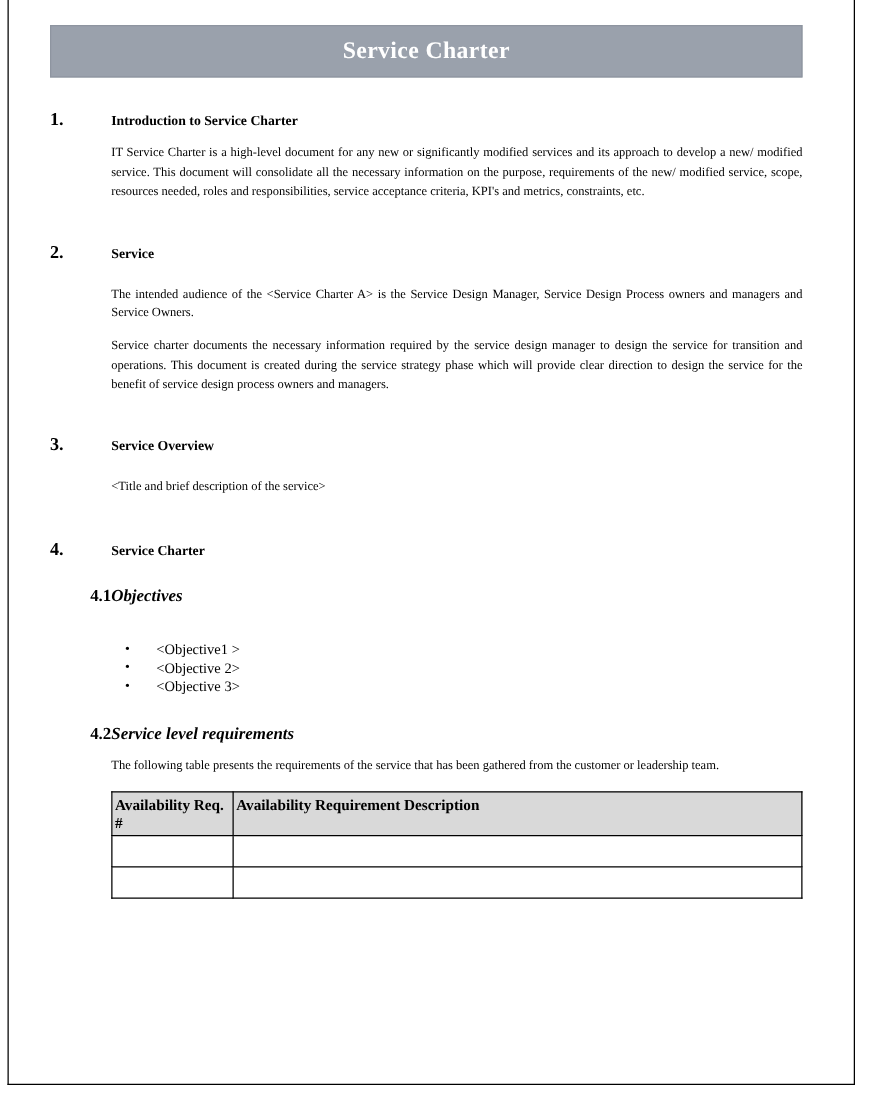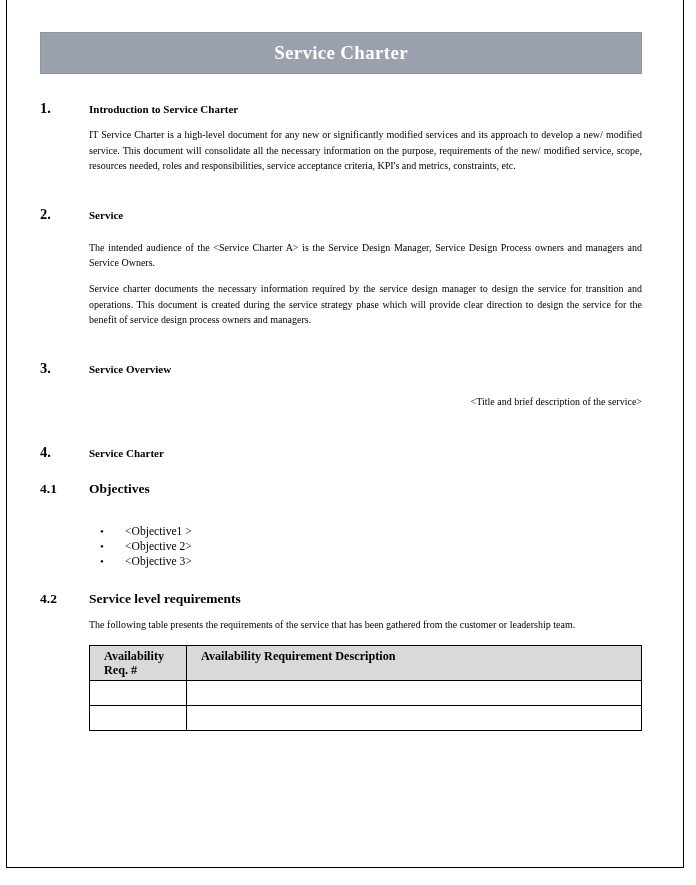--- a/index.html
+++ b/index.html
@@ -28,21 +28,21 @@
     width: 678px;
     height: 868px;
     border: 1px solid #000000;
     border-top: none;
     box-sizing: border-box;
     pointer-events: none;
   }
   .content {
     position: absolute;
     left: 40px;
-    top: 12px;
+    top: 0;
     width: 604px;
   }
 
   
   .title-banner {
     margin-top: 20px;
     width: 602px;
     height: 42px;
     background: #9aa1ac;
     border: 1px solid #8e95a0;
@@ -71,46 +71,48 @@
     font-weight: bold;
   }
   .h1-text {
     font-size: 11px;
     font-weight: bold;
   }
   .h2-row {
     display: flex;
     align-items: baseline;
     margin-top: 22px;
+    text-align: right;
   }
   .h2-num {
     width: 49px;
     flex: 0 0 49px;
     font-size: 13.5px;
     font-weight: bold;
   }
   .h2-text {
     font-size: 13.5px;
     font-weight: bold;
+    font-style: italic;
   }
 
   
   .body-block {
     margin-left: 49px;
     width: 553px;
   }
   p.para {
     margin: 0 0 10px 0;
     font-size: 10px;
     line-height: 15.6px;
     text-align: justify;
     text-justify: inter-word;
   }
   p.para.left {
-    text-align: right;
+    text-align: left;
   }
   p.para:last-child {
     margin-bottom: 0;
   }
   .gap-sm { height: 10px; }
   .gap-md { height: 17px; }
 
   
   ul.bullets {
     list-style: none;
@@ -135,21 +137,21 @@
   .req-table {
     margin-left: 49px;
     margin-top: 12px;
     border-collapse: collapse;
     width: 553px;
     table-layout: fixed;
   }
   .req-table th,
   .req-table td {
     border: 1px solid #000000;
-    padding: 3px 14px;
+    padding: 3px 2px;
     vertical-align: top;
     font-size: 12.2px;
     line-height: 14px;
   }
   .req-table thead th {
     background: #d9d9d9;
     font-weight: bold;
     text-align: left;
   }
   .req-table col.c1 { width: 97px; }

